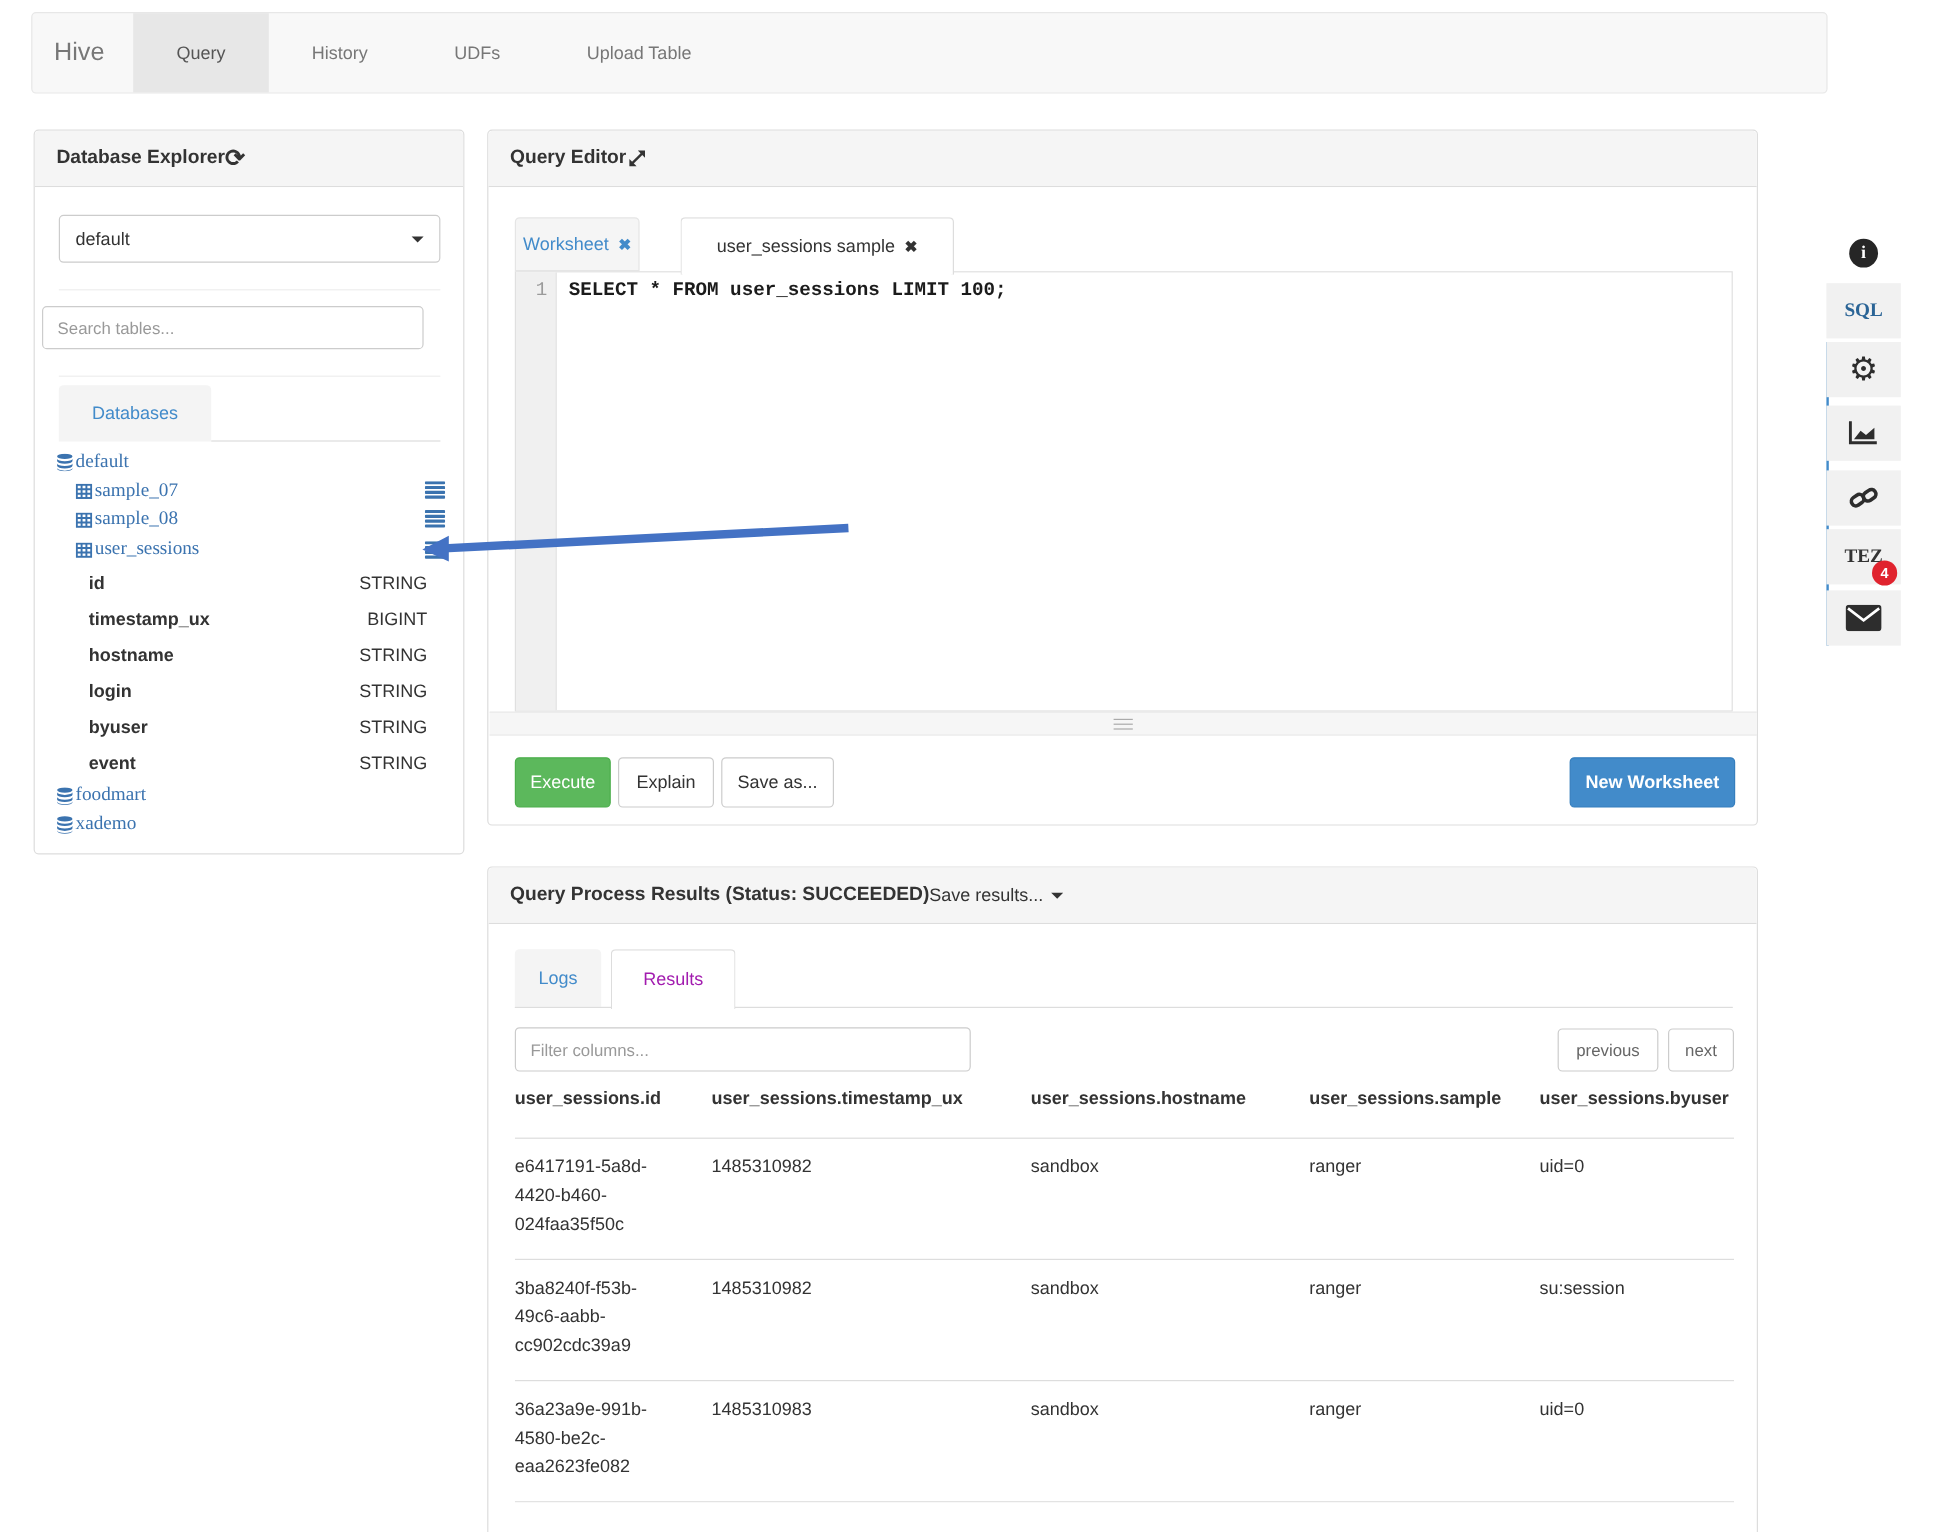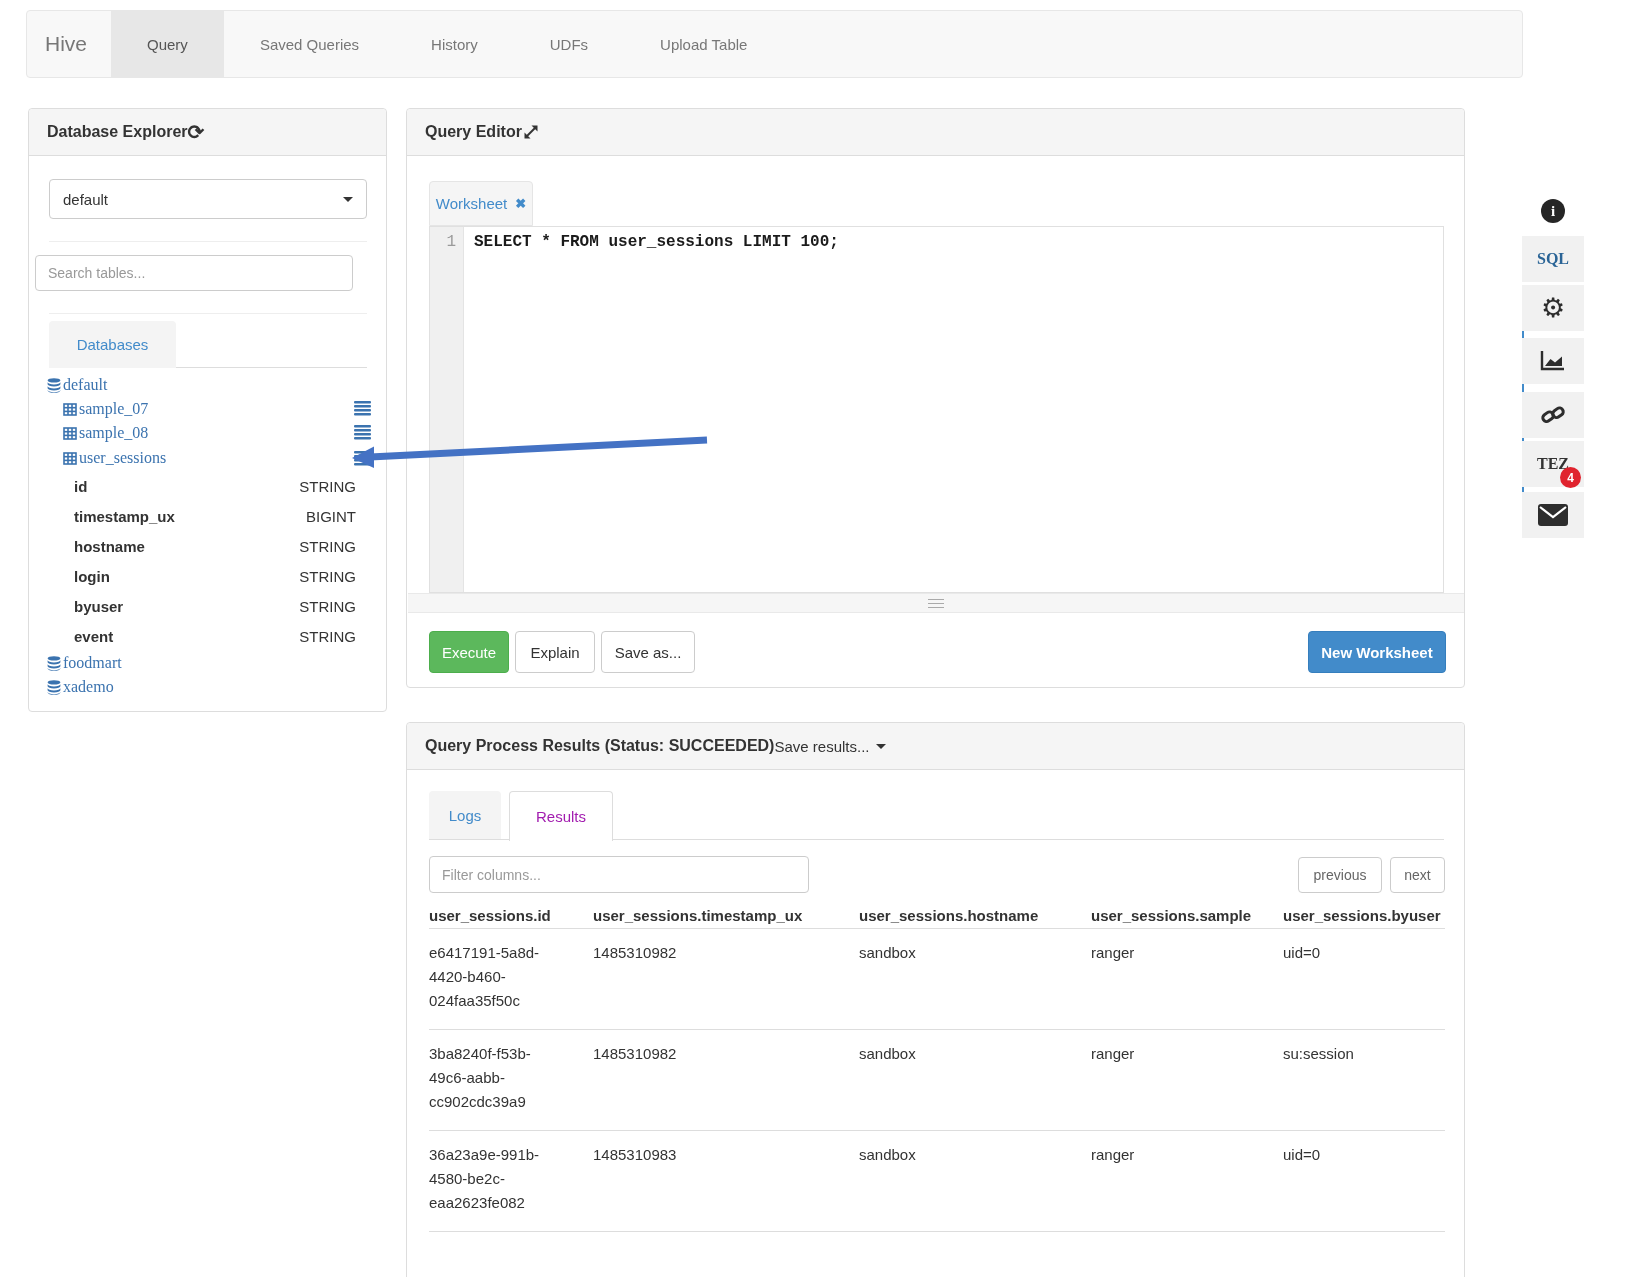--- a/index.html
+++ b/index.html
@@ -179,38 +179,37 @@
   .filter-input::placeholder { color:#999; }
   .pg-btn {
     position:absolute; top:134px; height:36px; border:1px solid #ccc; border-radius:4px;
     background:#fff; color:#666; font-size:14px; display:flex; align-items:center;
     justify-content:center; cursor:pointer;
   }
   .pg-prev { left:891px; width:84px; }
   .pg-next { left:983px; width:55px; }
 
   #res-table { position:absolute; left:22px; top:176px; width:1016px; overflow:hidden; }
-  .res-hrow { display:flex; padding:8px 0 4px 0; border-bottom:1px solid #ddd; }
+  .res-hrow { display:flex; padding:8px 0 24px 0; border-bottom:1px solid #ddd; }
   .res-hcell { font-weight:bold; font-size:15px; color:#333; white-space:nowrap; overflow:hidden; }
   .res-row { display:flex; border-bottom:1px solid #ddd; }
   .res-cell { font-size:15px; color:#333; line-height:24px; padding:12px 36px 16px 0; }
   .c0 { width:164px; } .c1 { width:266px; } .c2 { width:232px; } .c3 { width:192px; } .c4 { width:162px; }
 
   
   #arrow-overlay { position:absolute; left:340px; top:425px; width:380px; height:45px; z-index:50; pointer-events:none; }
 </style>
 </head>
 <body>
 
 <div id="root">
 
   <div id="navbar">
     <div class="brand">Hive</div>
     <div class="nav-tab active">Query</div>
-    <div class="nav-tab">Saved Queries</div>
     <div class="nav-tab">History</div>
     <div class="nav-tab">UDFs</div>
     <div class="nav-tab">Upload Table</div>
   </div>
 
   <div id="explorer" class="panel">
     <div class="panel-header">
       <span class="panel-title">Database Explorer</span>
       <span class="refresh-icon"></span>
     </div>
@@ -366,20 +365,24 @@
               <path d="M8.5 15.5 h-6 v-6 z" stroke="none"></path>
             </g>
           </svg>
       </span>
     </div>
 
     <div class="ws-tab inactive">
       <span>Worksheet</span>
       <span class="close-icon"></span>
     </div>
+    <div class="ws-tab active">
+      <span>user_sessions sample</span>
+      <span class="close-icon"></span>
+    </div>
 
     <div class="code-area">
       <div class="code-gutter">
         <span>1</span>
       </div>
       <div class="code-line">SELECT * FROM user_sessions LIMIT 100;</div>
     </div>
 
     <div class="resize-strip">
       <span class="grip"></span>

